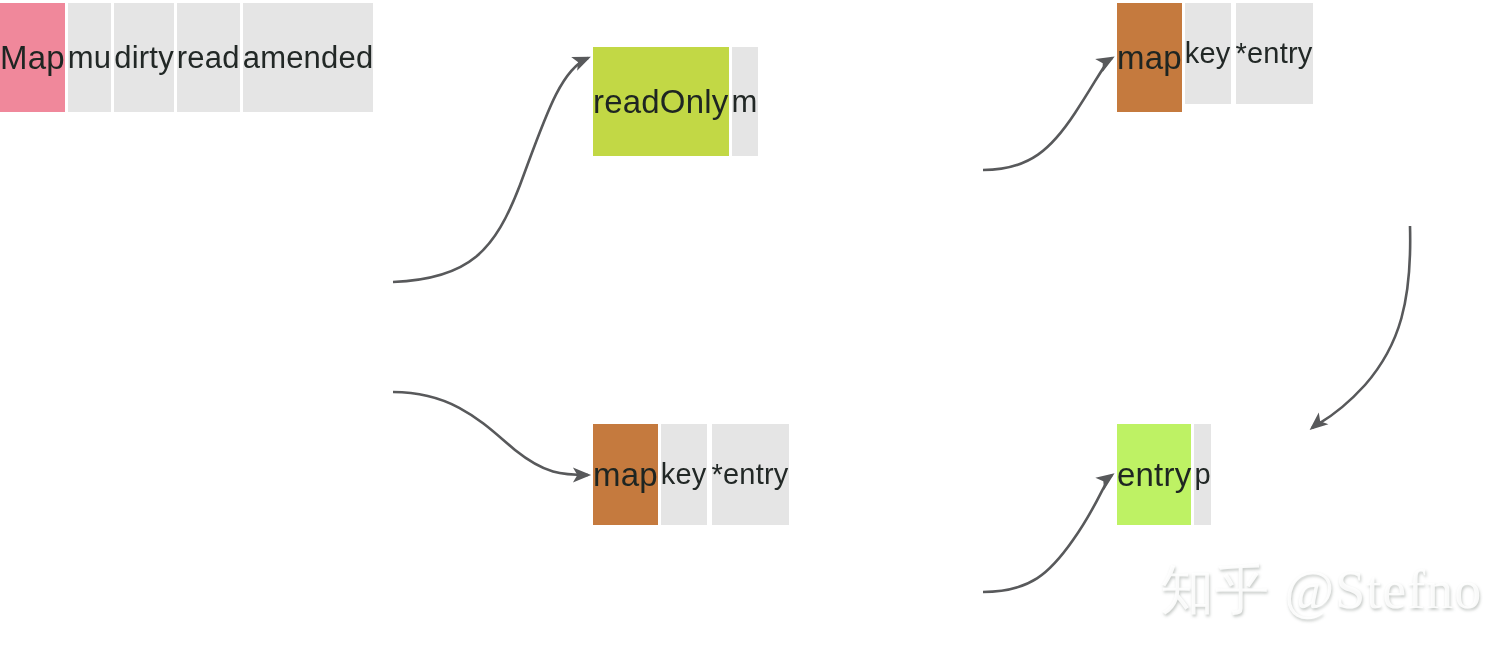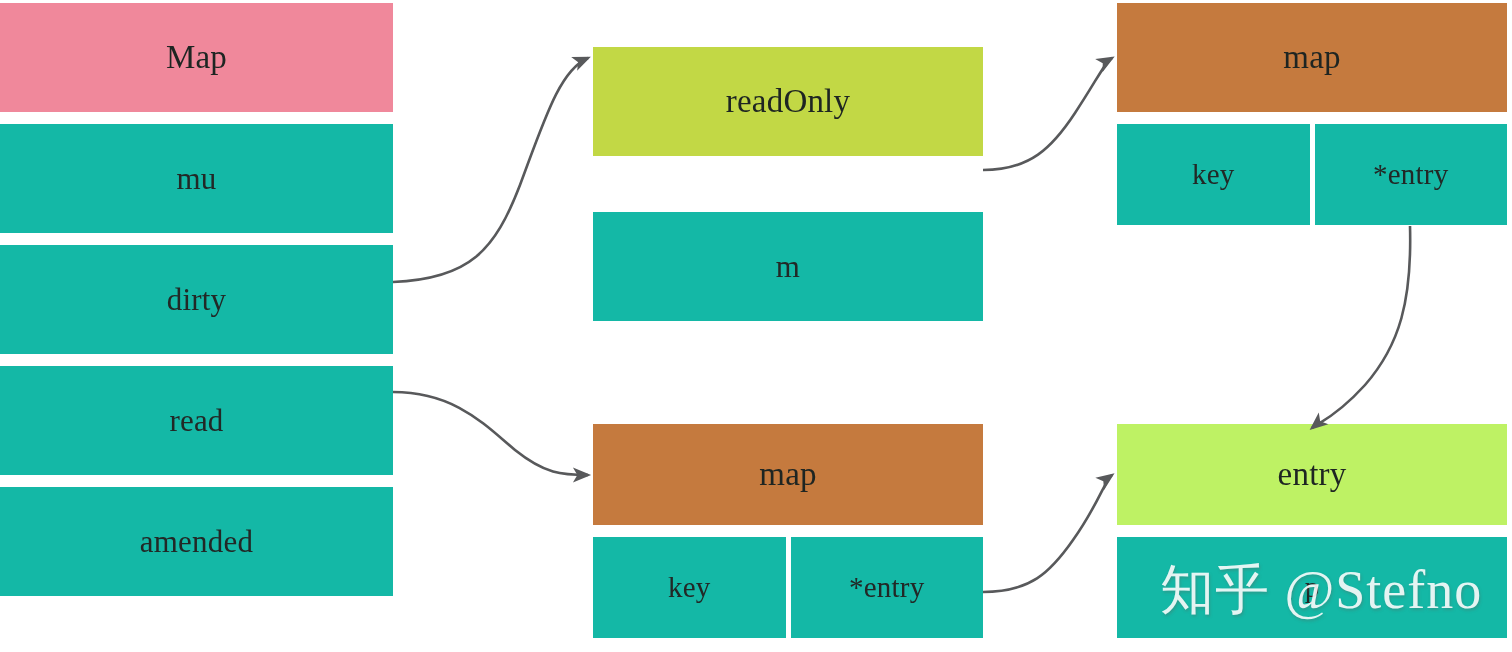--- a/index.html
+++ b/index.html
@@ -16,39 +16,37 @@
     width: 1512px;
     height: 652px;
     background: #ffffff;
     overflow: hidden;
   }
 
   
   .struct {
     position: absolute;
     display: flex;
-    flex-direction: column;
-    gap: 12px;
-    font-family: Liberation Serif, serif;
+    gap: 3px;
   }
   .cell {
     box-sizing: border-box;
     display: flex;
     align-items: center;
     justify-content: center;
     text-align: center;
     color: #222826;
     letter-spacing: 0.2px;
     user-select: none;
   }
   .cell.header {
     color: #1e2522;
   }
   .cell.field {
-    background: #14b8a6;
+    background: #e5e5e5;
   }
   .row {
     display: flex;
     flex-direction: row;
     gap: 5px;
     justify-content: space-between;
   }
   .row .cell { flex: 1 1 0; }
 
   

